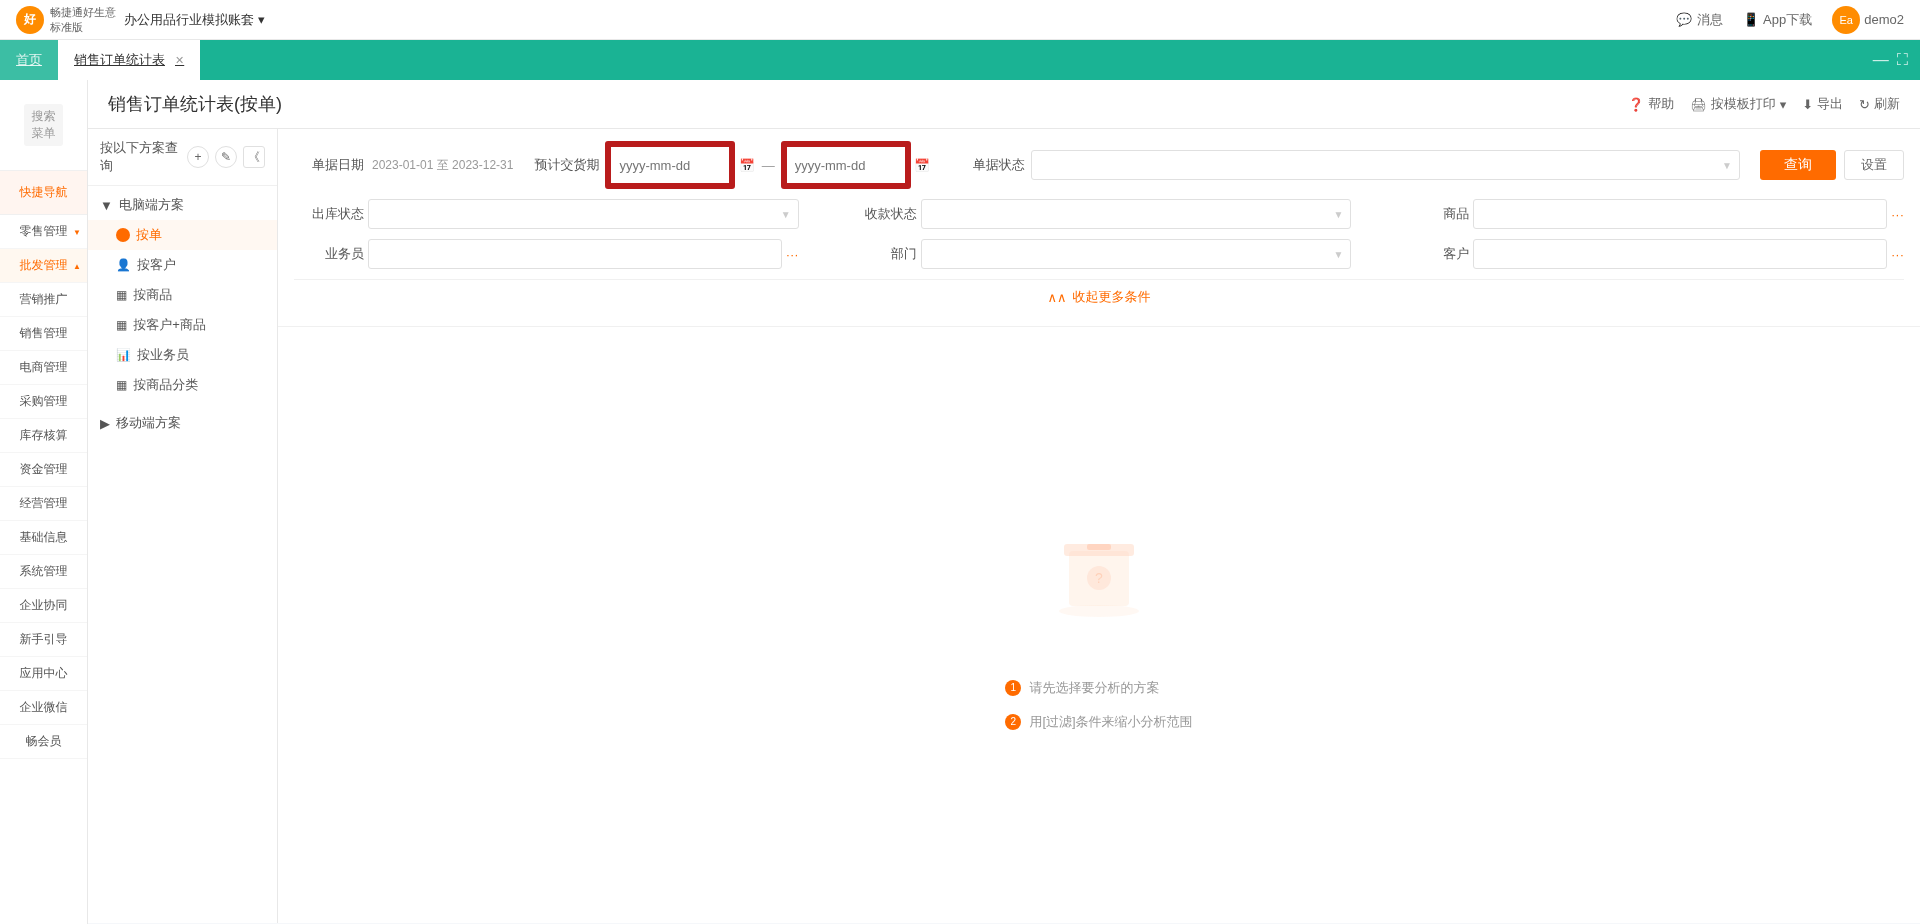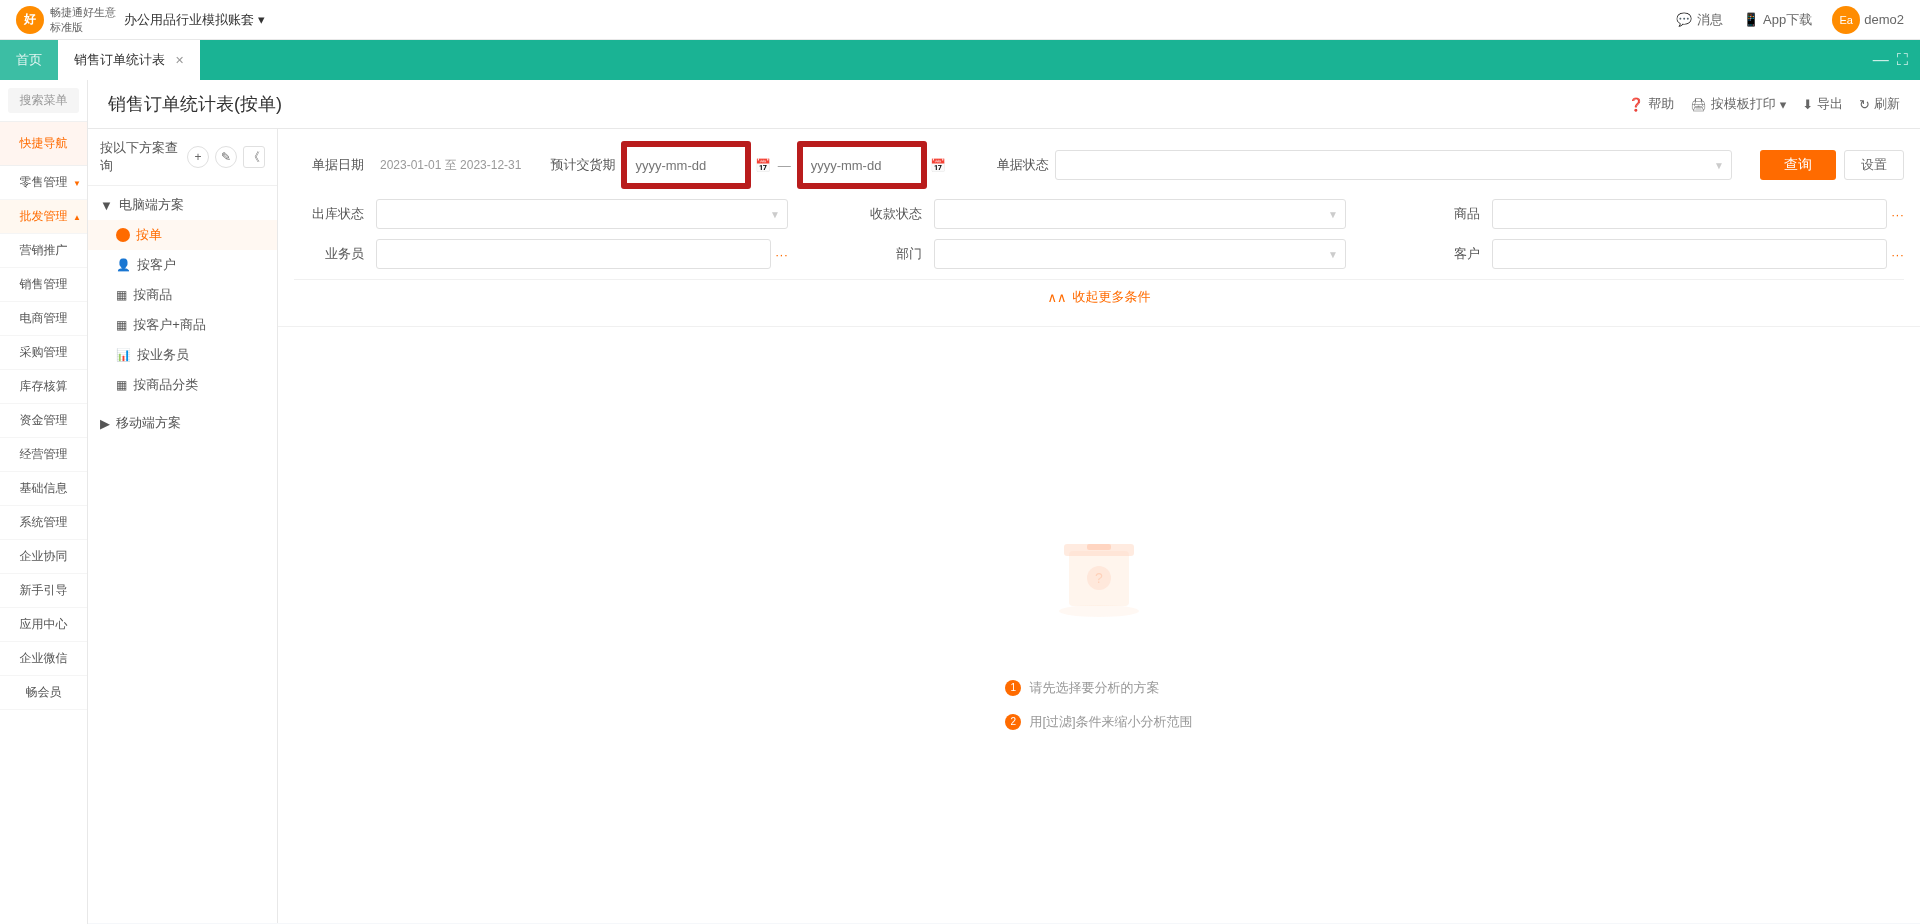--- a/index.html
+++ b/index.html
@@ -38,41 +38,42 @@
     .tab-item {
       height: 40px;
       display: flex;
       align-items: center;
       padding: 16px 16px;
       color: rgba(255,255,255,0.85);
       cursor: pointer;
       font-size: 13px;
       gap: 6px;
       position: relative;
+      text-decoration: underline;
     }
     .tab-item.home { background: rgba(255,255,255,0.15); }
     .tab-item.active { background: #fff; color: #333; }
     .tab-close { font-size: 11px; color: #999; cursor: pointer; margin-left: 4px; }
     .tab-spacer { flex: 1; }
     .tab-bar-actions { display: flex; align-items: center; gap: 8px; padding: 0 12px; }
     .tab-action-btn { color: rgba(255,255,255,0.8); cursor: pointer; font-size: 16px; }
 
     
     .main-layout { display: flex; height: calc(924px - 40px - 40px); }
 
     
     .sidebar {
       width: 88px;
       background: #fff;
       border-right: 1px solid #e8e8e8;
       overflow-y: auto;
       flex-shrink: 0;
     }
     .sidebar-search {
-      padding: 8px;
+      padding: 24px;
       border-bottom: 1px solid #f0f0f0;
     }
     .sidebar-search-btn {
       width: 100%; padding: 4px; background: #f5f5f5; border: none; border-radius: 3px;
       color: #999; font-size: 12px; cursor: pointer; text-align: center;
     }
     .sidebar-nav-section { border-bottom: 1px solid #f0f0f0; }
     .sidebar-nav-btn {
       width: 100%; padding: 13px 8px; background: #fff5f0; border: none;
       color: #ff6b00; font-size: 12px; cursor: pointer; text-align: center;
@@ -137,21 +138,21 @@
       color: #555; font-size: 13px; gap: 6px;
     }
     .scheme-item {
       display: flex; align-items: center; padding: 6px 12px 6px 28px;
       cursor: pointer; color: #555; font-size: 13px; gap: 6px;
     }
     .scheme-item.active { background: #fff8f2; color: #ff6b00; }
 
     
     .filter-row {
-      display: flex; align-items: center; gap: 12px; margin-bottom: 10px;
+      display: flex; align-items: center; gap: 4px; margin-bottom: 10px;
     }
     .filter-label { min-width: 70px; color: #555; font-size: 13px; text-align: right; flex-shrink: 0; }
     .filter-date-group { display: flex; align-items: center; gap: 6px; }
     .filter-date-btn {
       padding: 3px 8px; border: 1px solid #e0e0e0; background: #fff;
       color: #555; font-size: 12px; cursor: pointer; border-radius: 3px;
     }
     .filter-date-btn.active { background: #ff6b00; color: #fff; border-color: #ff6b00; border-radius: 12px; }
     .filter-date-range { color: #999; font-size: 12px; }
     .filter-input {

